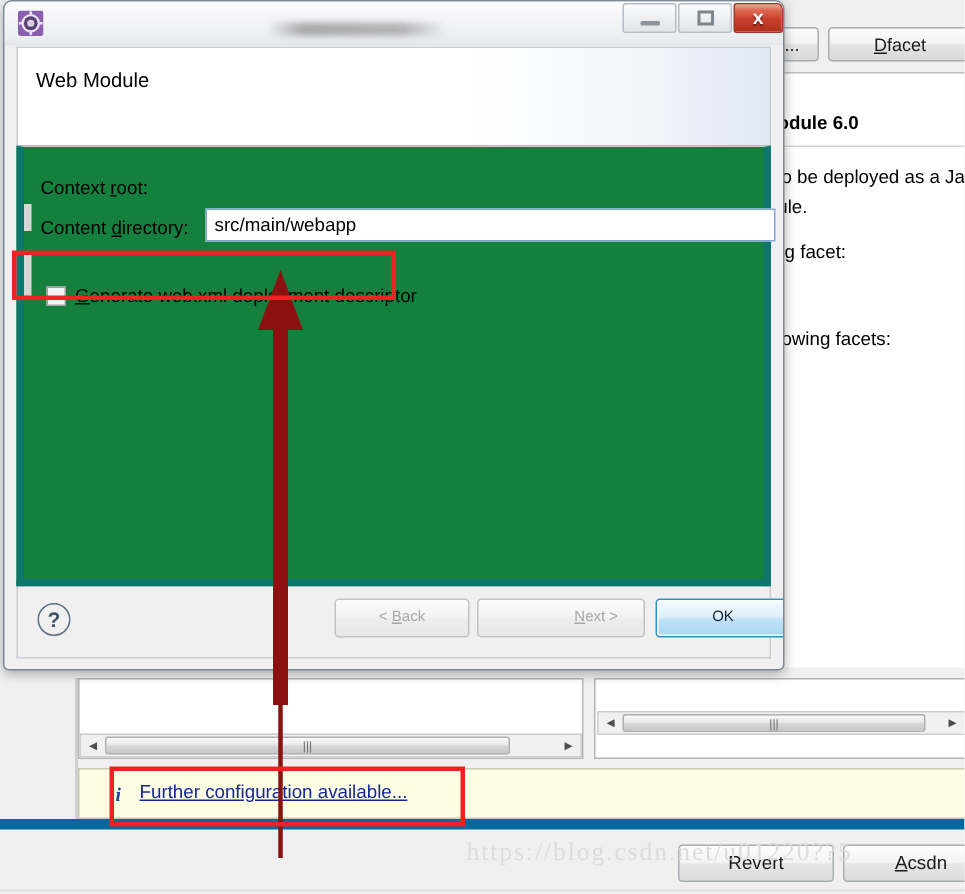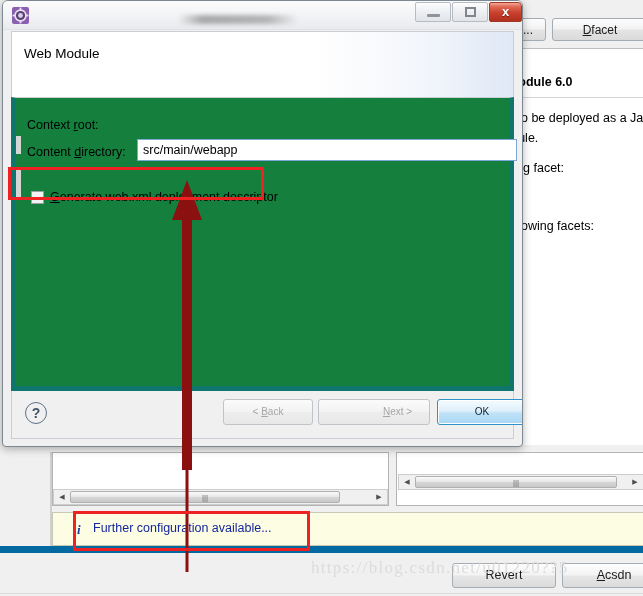--- a/index.html
+++ b/index.html
@@ -135,20 +135,21 @@
   }
   .bg-infobar .i-icon {
     position: absolute; left: 24px; top: 9px;
     font-weight: bold; font-style: italic;
     color: #1b3f9b; font-size: 13px;
     font-family: "Liberation Serif", serif;
   }
   .bg-infobar .i-link {
     position: absolute; left: 40px; top: 8px;
     color: #14279b;
+    text-decoration: underline;
     font-size: 12.5px;
     white-space: nowrap;
     cursor: pointer;
   }
 
   
   .bg-bottombar {
     position: absolute;
     left: 0px; top: 546px; width: 643px; height: 50px;
     background: #f0f0f0;

